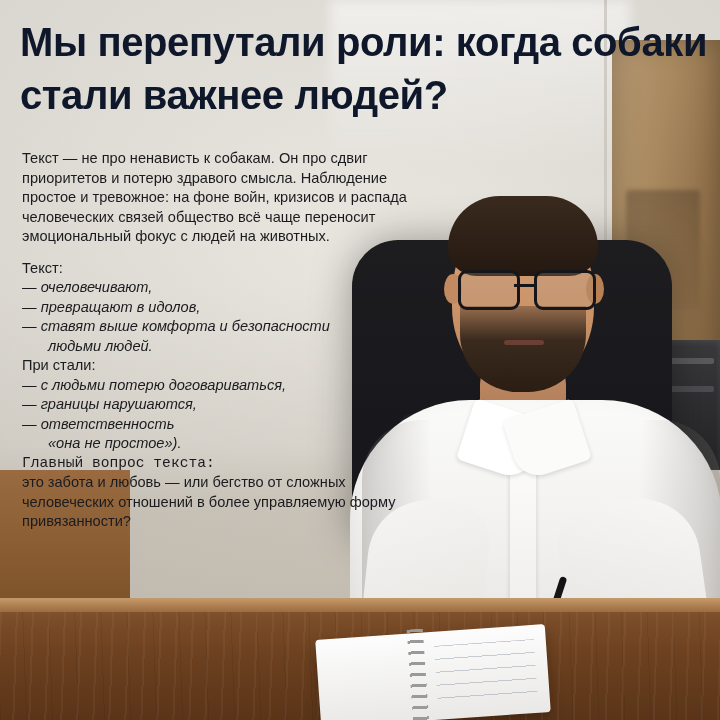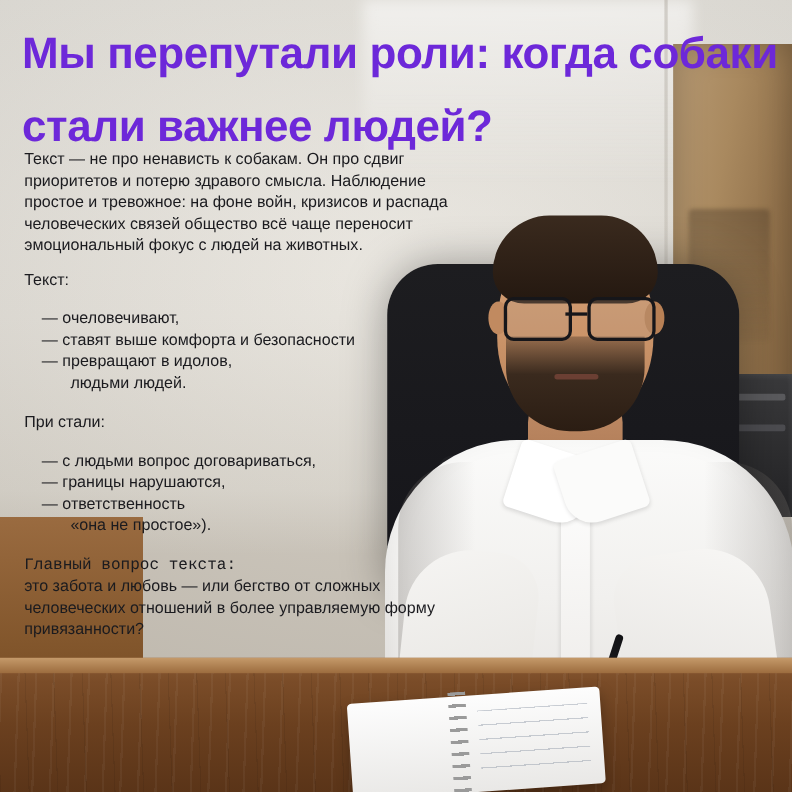--- a/index.html
+++ b/index.html
@@ -241,35 +241,35 @@
   }
   .notebook .ruling {
     position: absolute; left: 118px; top: 14px; right: 12px; height: 62px;
     background: repeating-linear-gradient(180deg, rgba(140,150,165,0.45) 0 1px, rgba(0,0,0,0) 1px 13px);
   }
 
   
   .headline {
     position: absolute;
     left: 20px; top: 16px; width: 690px;
-    color: #6d28d9;
+    color: #0f172a;
     font-weight: 700;
     font-size: 40px;
-    line-height: 66px;
+    line-height: 53px;
     letter-spacing: -0.4px;
   }
   .body {
     position: absolute;
-    left: 22px; top: 136px; width: 400px;
+    left: 22px; top: 149px; width: 400px;
     color: #1b1b1f;
     font-size: 14.6px;
     line-height: 19.5px;
   }
   .body p { margin: 0 0 12px 0; }
-  .body ul { margin: 16px; padding: 0; list-style: none; }
+  .body ul { margin: 0; padding: 0; list-style: none; font-style: italic; }
   .body li { margin: 0; }
   .li-indent { padding-left: 26px; display: block; }
   .lead-label { margin: 0; }
   .strongline { font-weight: 400; font-family: Liberation Mono, monospace; }
 </style>
 </head>
 <body>
 
 <div id="poster">
 
@@ -321,30 +321,30 @@
 
   <div class="headline">Мы перепутали роли: когда собаки стали важнее людей?</div>
 
   <div class="body">
     <p>Текст — не про ненависть к собакам. Он про сдвиг приоритетов и потерю здравого смысла. Наблюдение простое и тревожное: на фоне войн, кризисов и распада человеческих связей общество всё чаще переносит эмоциональный фокус с людей на животных.</p>
 
     <div>
       <div class="lead-label">Текст:</div>
       <ul>
         <li>— очеловечивают,</li>
+        <li>— превращают в идолов,</li>
         <li>— ставят выше комфорта и безопасности</li>
-        <li>— превращают в идолов,</li>
         <li class="li-indent">людьми людей.</li>
       </ul>
     </div>
 
     <div>
       <div class="lead-label">При стали:</div>
       <ul>
-        <li>— с людьми вопрос договариваться,</li>
+        <li>— с людьми потерю договариваться,</li>
         <li>— границы нарушаются,</li>
         <li>— ответственность</li>
         <li class="li-indent">«она не простое»).</li>
       </ul>
     </div>
 
     <div>
       <div class="lead-label strongline">Главный вопрос текста:</div>
       <div>это забота и любовь — или бегство от сложных человеческих отношений в более управляемую форму привязанности?</div>
     </div>

